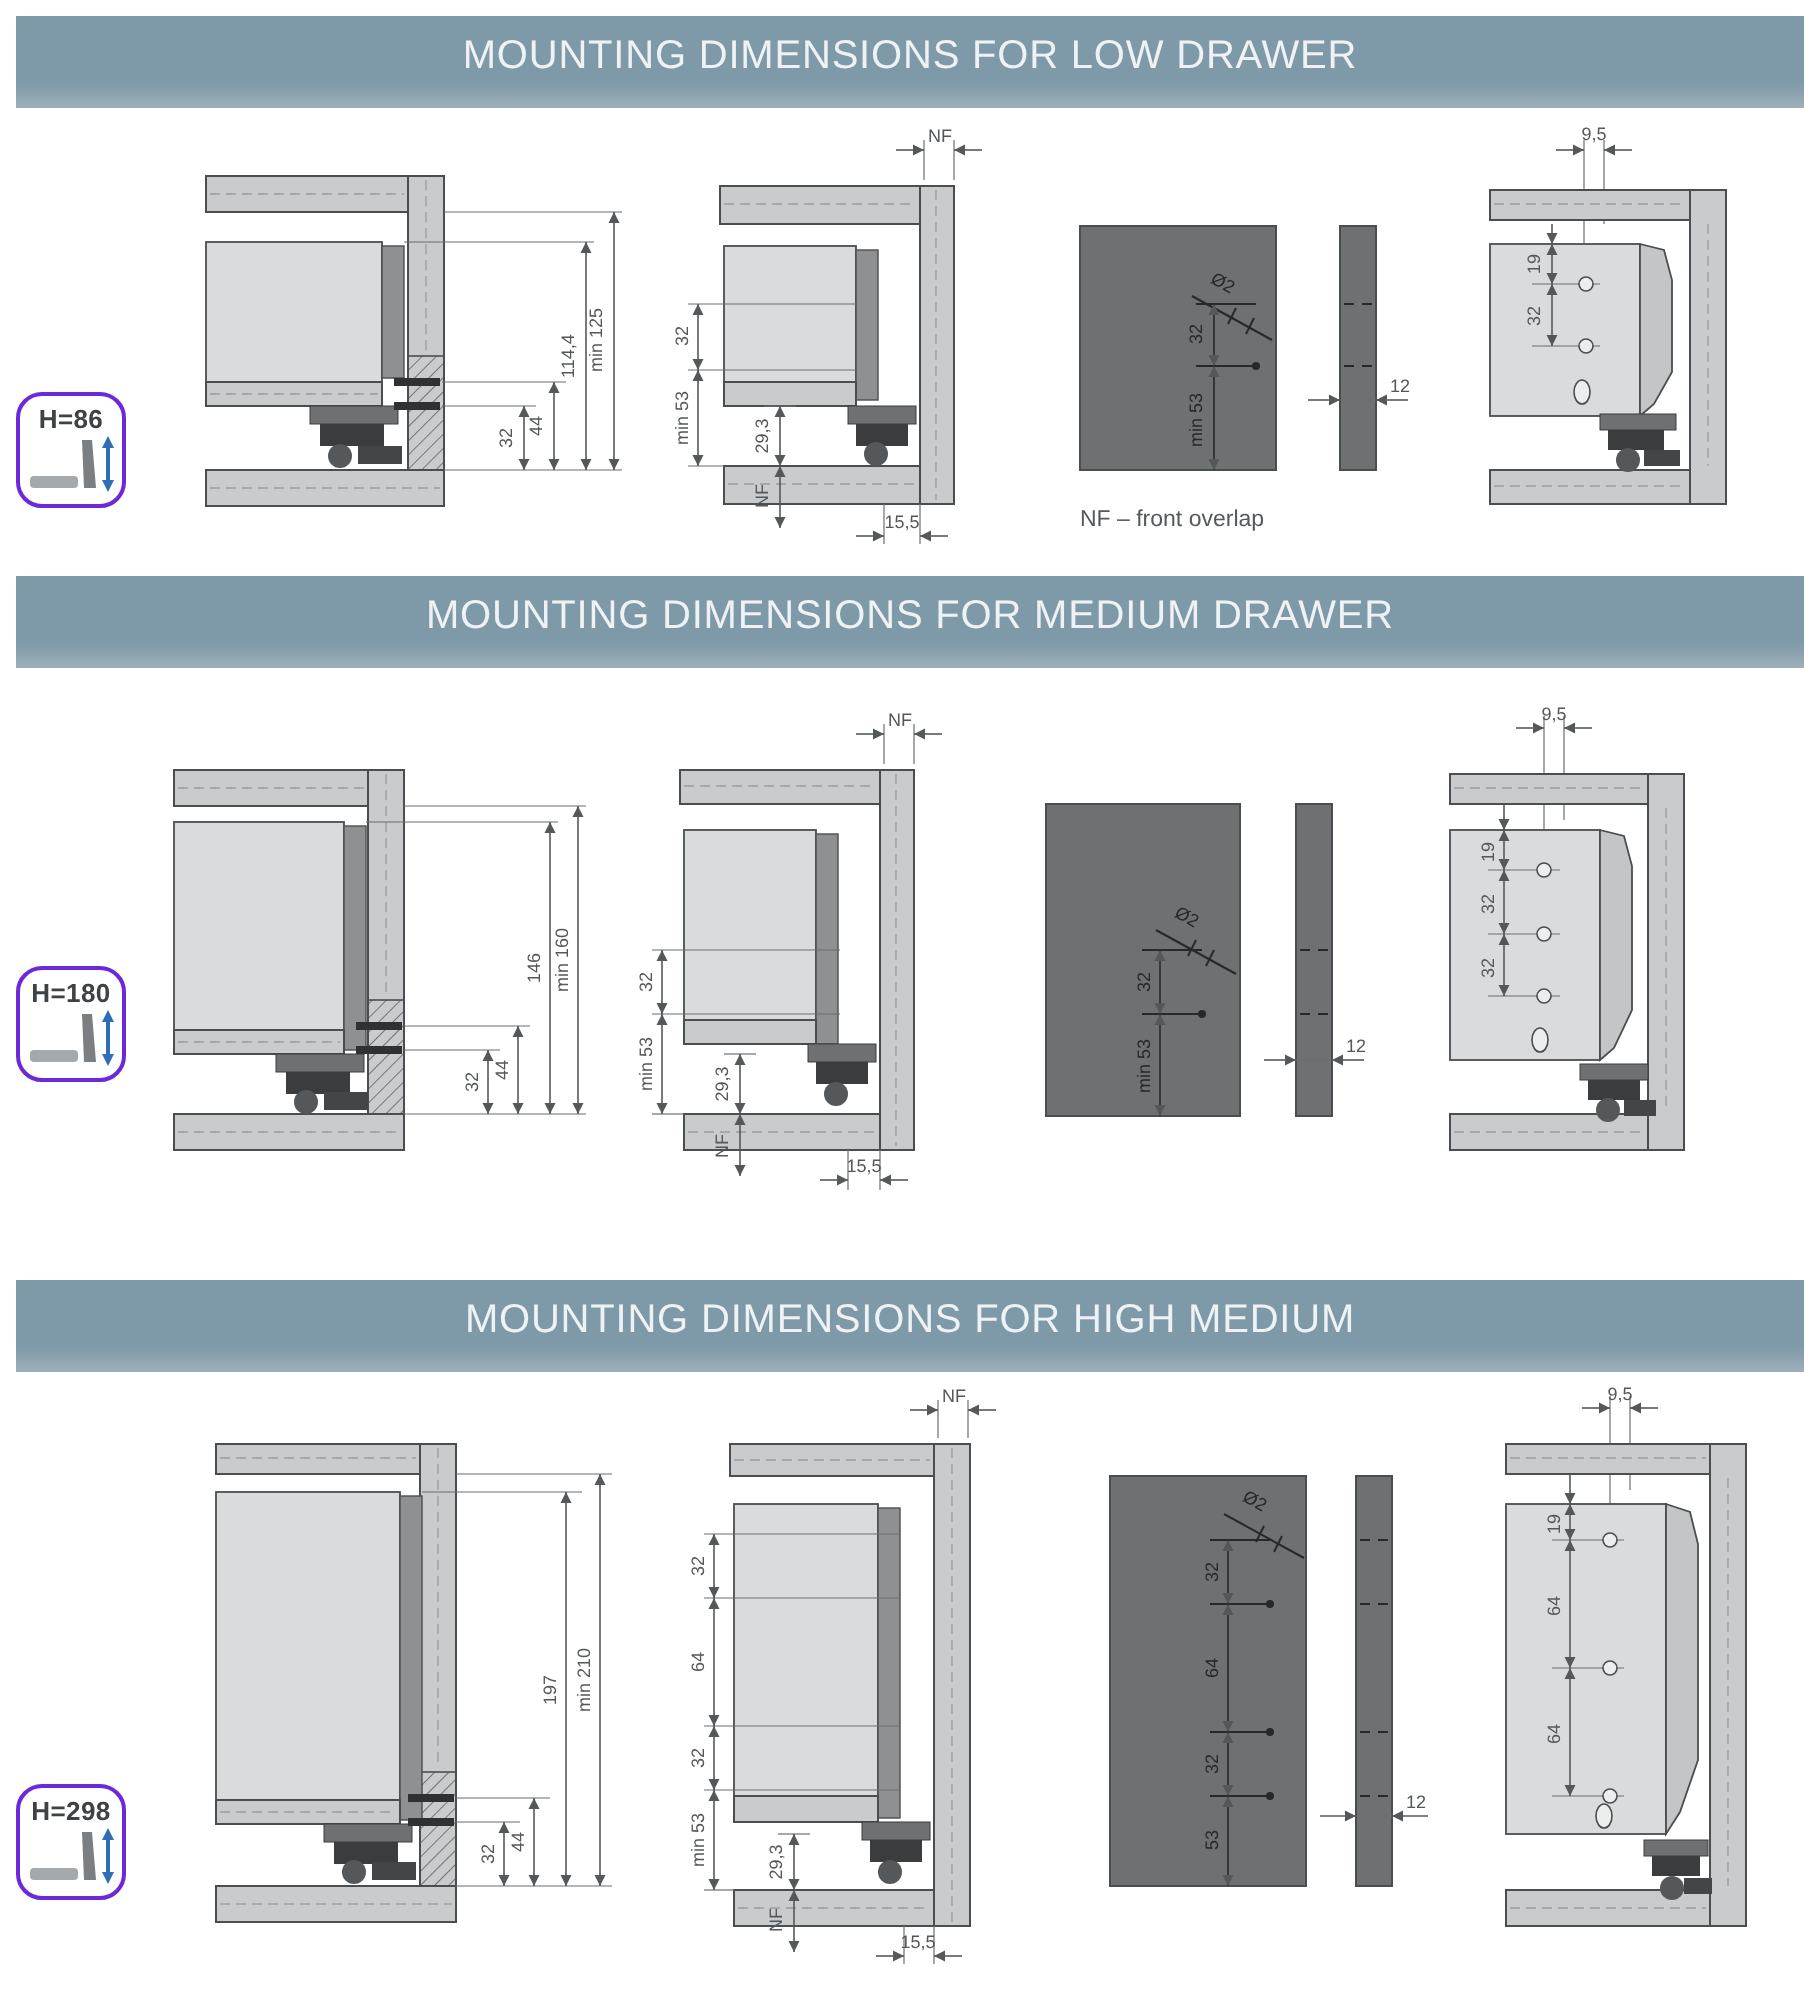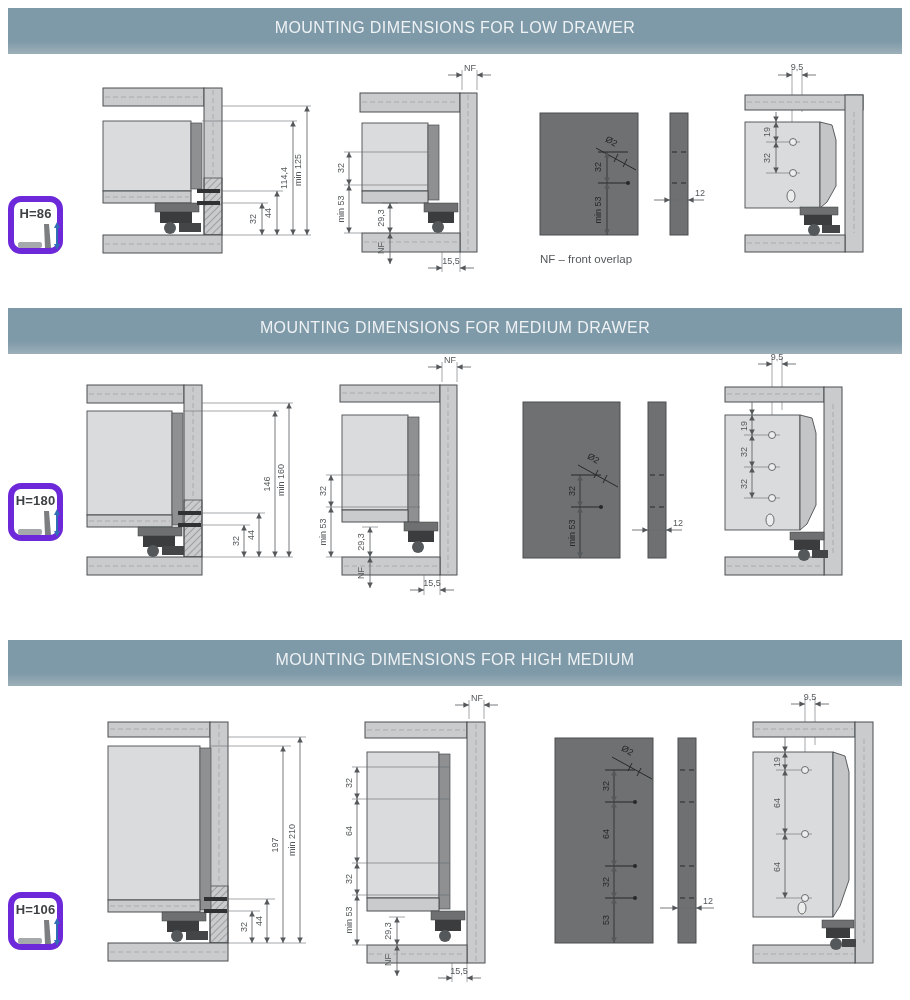--- a/index.html
+++ b/index.html
@@ -1,22 +1,22 @@
 <!DOCTYPE html>
 <html><head>
 <meta charset="utf-8">
 <style>
   *{margin:0;padding:0;box-sizing:border-box}
   html,body{width:910px;height:1000px;background:#ffffff;font-family:"Liberation Sans",sans-serif;position:relative;overflow:hidden}
   .header{position:absolute;left:8px;width:894px;height:46px;
     background:linear-gradient(180deg,#7e99a8 0%,#7e99a8 72%,#9db0b9 100%);
     color:#eef2f4;display:flex;align-items:center;justify-content:center;
-    font-size:16px;letter-spacing:.4px;padding-bottom:6px}
+    font-size:20px;letter-spacing:.4px;padding-bottom:6px}
   .badge{position:absolute;left:8px;width:55px;height:58px;background:#fff;
-    border:6px solid #6d28d9;border-radius:13px;text-align:center}
+    border:2px solid #6d28d9;border-radius:13px;text-align:center}
   .badge-label{font-size:13px;font-weight:bold;color:#3f4244;margin-top:4px;letter-spacing:.2px}
   svg.sec{position:absolute;left:0}
   svg text{font-size:9px;fill:#55585a}
   .lbl{text-anchor:middle}
   .panel{fill:#c9cbcd;stroke:#4b4e50;stroke-width:1}
   .drawer{fill:#d9dbdc;stroke:#4b4e50;stroke-width:.9}
   .profile{fill:#c3c5c7;stroke:#4b4e50;stroke-width:.9}
   .rail{fill:#8e9092;stroke:#4b4e50;stroke-width:.7}
   .dark{fill:#6e7072;stroke:#4b4e50;stroke-width:1}
   .mech1{fill:#6e7072;stroke:#3a3c3e;stroke-width:.5}
@@ -32,21 +32,21 @@
   .ext{stroke:#6a6d6f;stroke-width:.6;fill:none}
   .ondark{fill:#26282a}
   .note{font-size:11.5px;fill:#55585a}
 </style>
 </head>
 <body>
 
 <div class="header" style="top:8px">
   <span>MOUNTING DIMENSIONS FOR LOW DRAWER</span>
 </div>
-<div class="header" style="top:308px">
+<div class="header" style="top:288px">
   <span>MOUNTING DIMENSIONS FOR MEDIUM DRAWER</span>
 </div>
 <div class="header" style="top:640px">
   <span>MOUNTING DIMENSIONS FOR HIGH MEDIUM</span>
 </div>
 
 <div class="badge" style="top:196px">
   <div class="badge-label">H=86</div>
   <svg width="50" height="30" viewBox="0 0 50 30">
     <rect x="4" y="21" width="24" height="6" rx="2" fill="#a6a9ab"></rect>
@@ -60,21 +60,21 @@
   <div class="badge-label">H=180</div>
   <svg width="50" height="30" viewBox="0 0 50 30">
     <rect x="4" y="21" width="24" height="6" rx="2" fill="#a6a9ab"></rect>
     <polygon points="30,3 35,3 37,27 31,27" fill="#7c7f81"></polygon>
     <line x1="43" y1="5" x2="43" y2="25" stroke="#2f6db5" stroke-width="2"></line>
     <polygon points="43,1 40,7 46,7" fill="#2f6db5"></polygon>
     <polygon points="43,29 40,23 46,23" fill="#2f6db5"></polygon>
   </svg>
 </div>
 <div class="badge" style="top:892px">
-  <div class="badge-label">H=106</div>
+  <div class="badge-label">H=298</div>
   <svg width="50" height="30" viewBox="0 0 50 30">
     <rect x="4" y="21" width="24" height="6" rx="2" fill="#a6a9ab"></rect>
     <polygon points="30,3 35,3 37,27 31,27" fill="#7c7f81"></polygon>
     <line x1="43" y1="5" x2="43" y2="25" stroke="#2f6db5" stroke-width="2"></line>
     <polygon points="43,1 40,7 46,7" fill="#2f6db5"></polygon>
     <polygon points="43,29 40,23 46,23" fill="#2f6db5"></polygon>
   </svg>
 </div>
 
 <svg class="sec" style="top:46px" width="910" height="254" viewBox="0 46 910 254">

